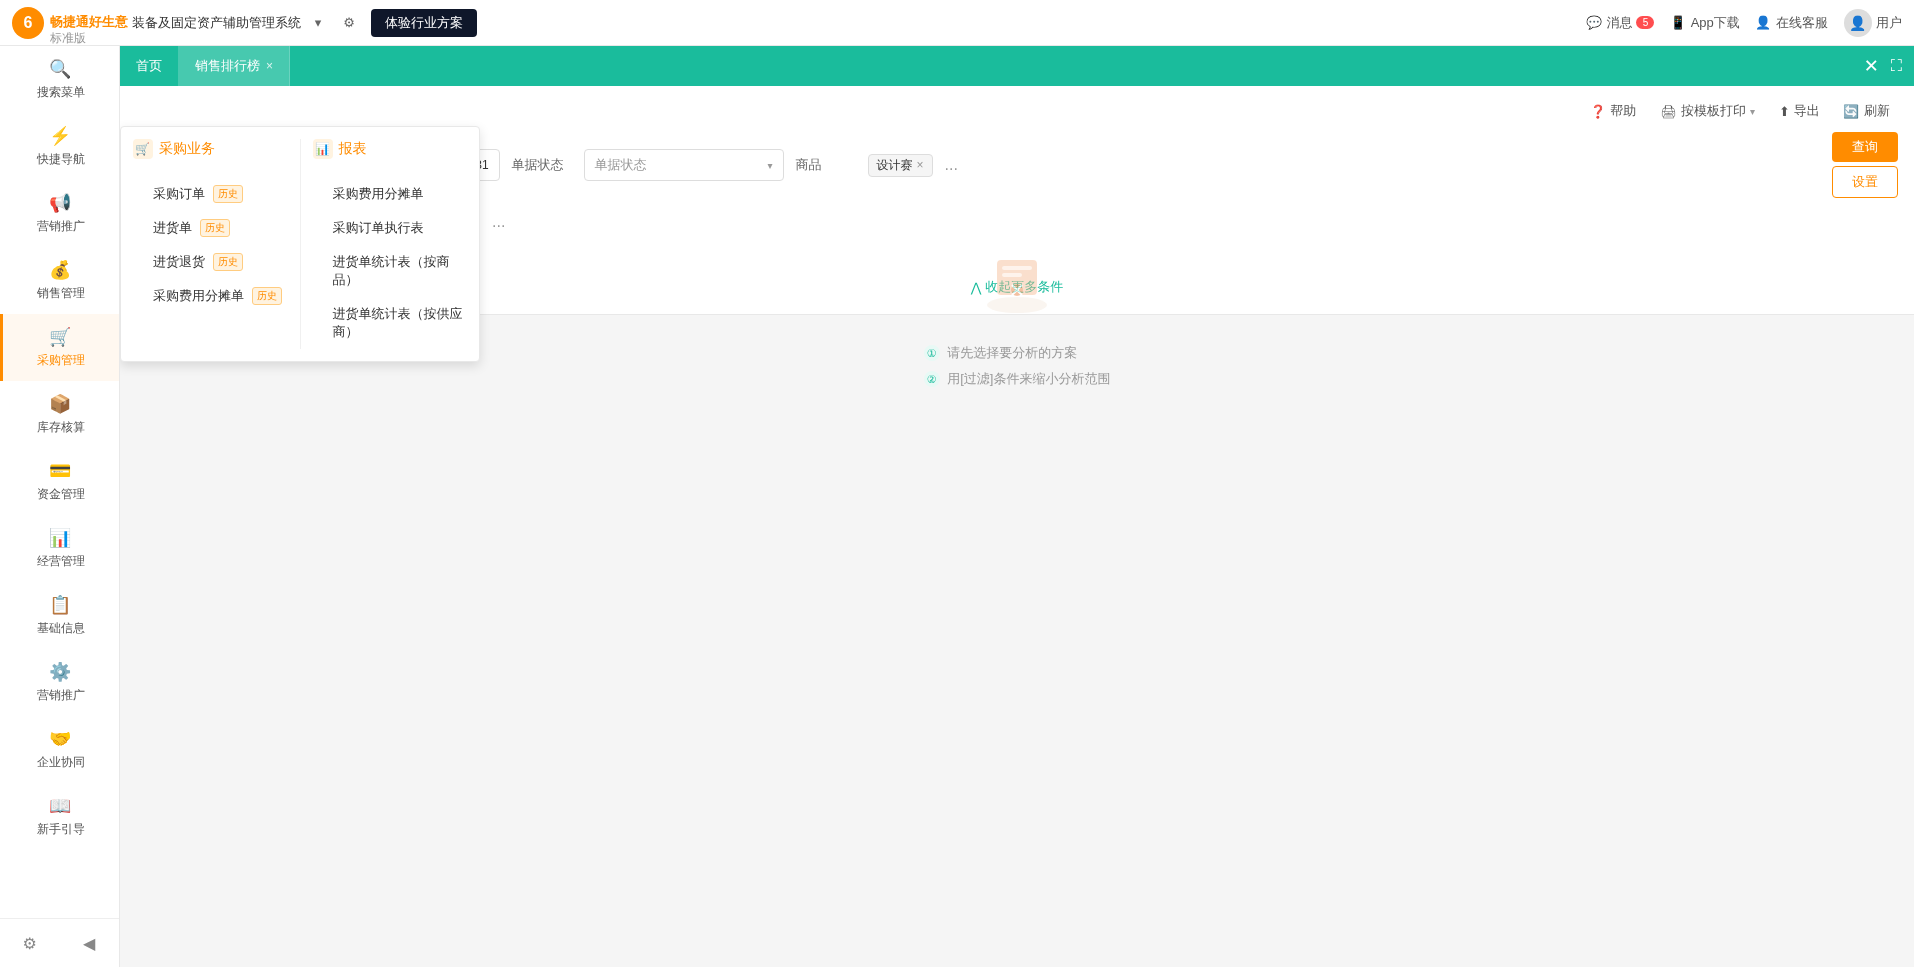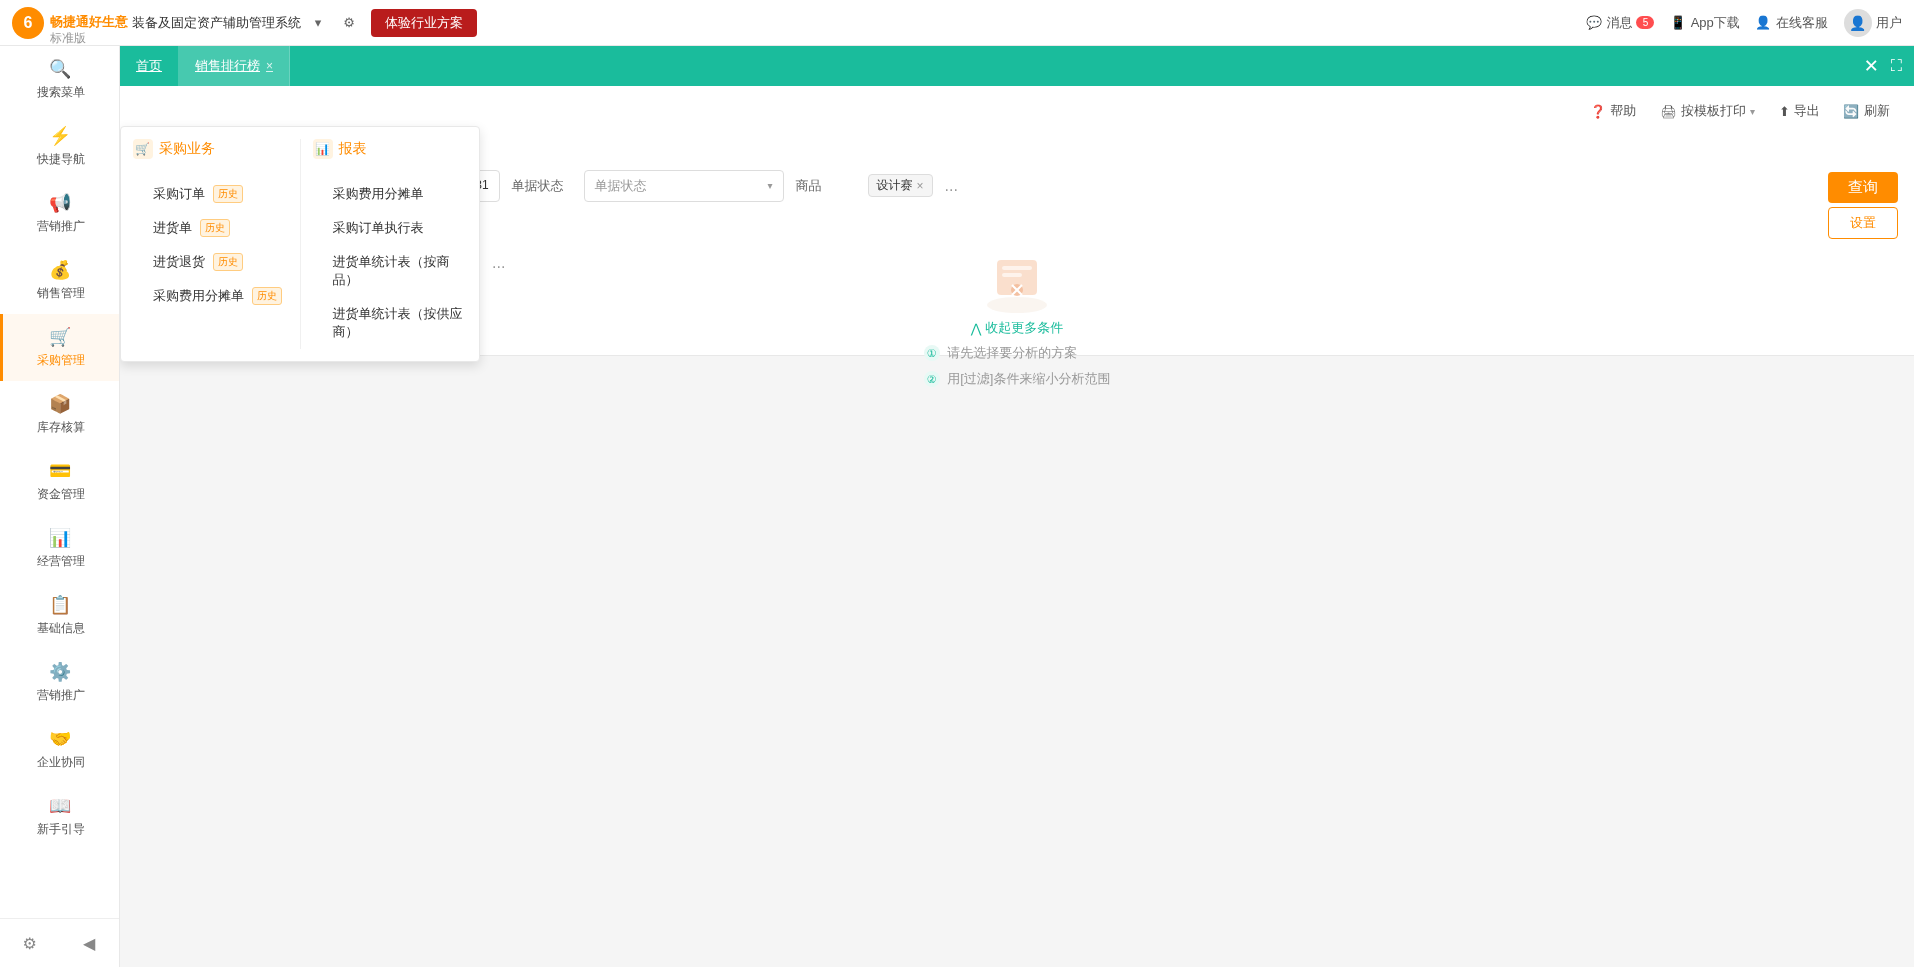--- a/index.html
+++ b/index.html
@@ -64,21 +64,21 @@
     .gear-btn {
       width: 28px;
       height: 28px;
       display: flex;
       align-items: center;
       justify-content: center;
       cursor: pointer;
       color: #666;
     }
     .trial-btn {
-      background: #b91c1c;
+      background: #0f172a;
       color: white;
       border: none;
       border-radius: 4px;
       padding: 5px 14px;
       font-size: 13px;
       cursor: pointer;
       white-space: nowrap;
     }
 
     .header-right {
@@ -195,21 +195,20 @@
     .tab-item {
       display: flex;
       align-items: center;
       padding: 0 16px;
       font-size: 13px;
       color: white;
       cursor: pointer;
       white-space: nowrap;
       gap: 6px;
       border-right: 1px solid rgba(255,255,255,0.2);
-      text-decoration: underline;
     }
     .tab-item.active {
       background: rgba(255,255,255,0.2);
     }
     .tab-close {
       font-size: 12px;
       opacity: 0.8;
       cursor: pointer;
     }
     .tab-bar-right {
@@ -316,24 +315,23 @@
       cursor: pointer;
       padding: 4px 8px;
       border-radius: 4px;
     }
     .search-btn {
       background: #ff8c00;
       color: white;
       border: none;
       border-radius: 4px;
       padding: 6px 20px;
-      font-size: 15px;
+      font-size: 13px;
       cursor: pointer;
       font-weight: 500;
-      margin-top: 40px;
     }
     .setting-btn {
       background: #fff;
       color: #ff8c00;
       border: 1px solid #ff8c00;
       border-radius: 4px;
       padding: 6px 16px;
       font-size: 13px;
       cursor: pointer;
     }

